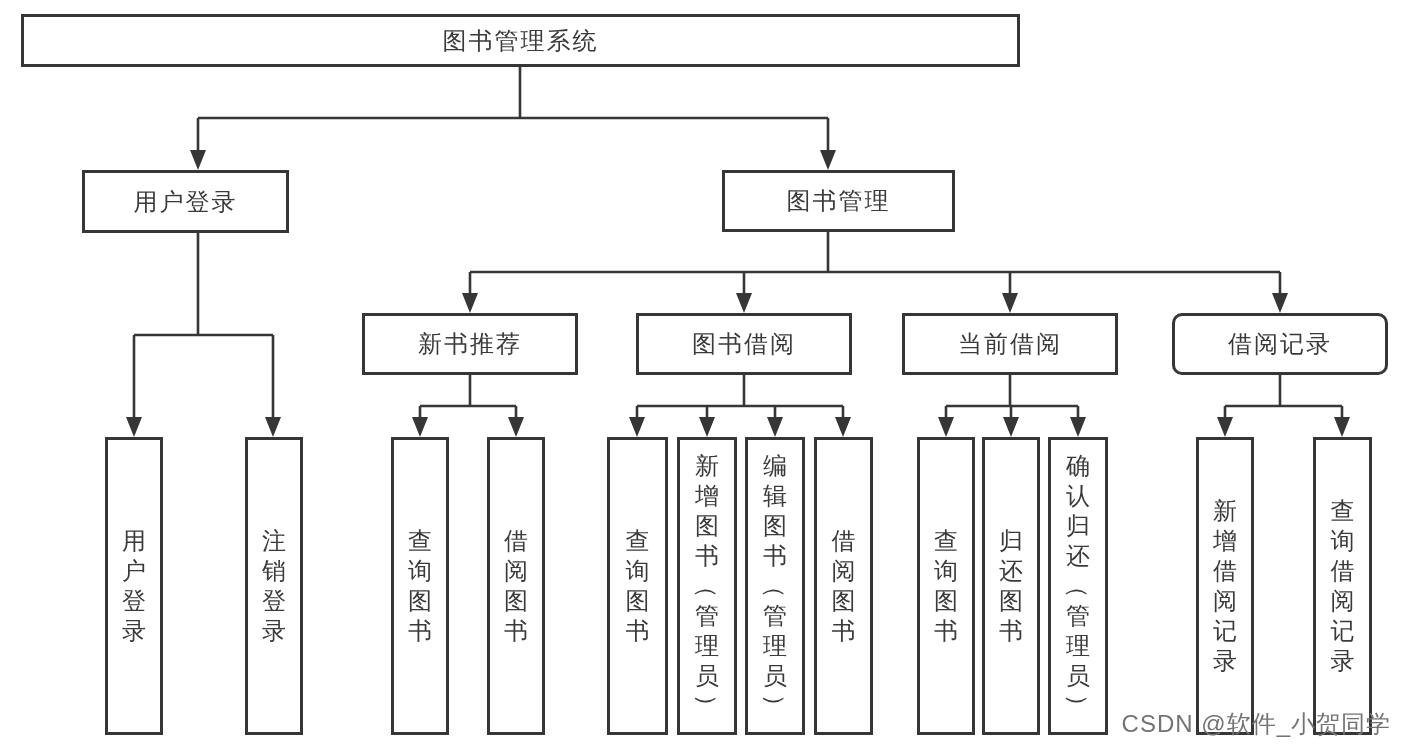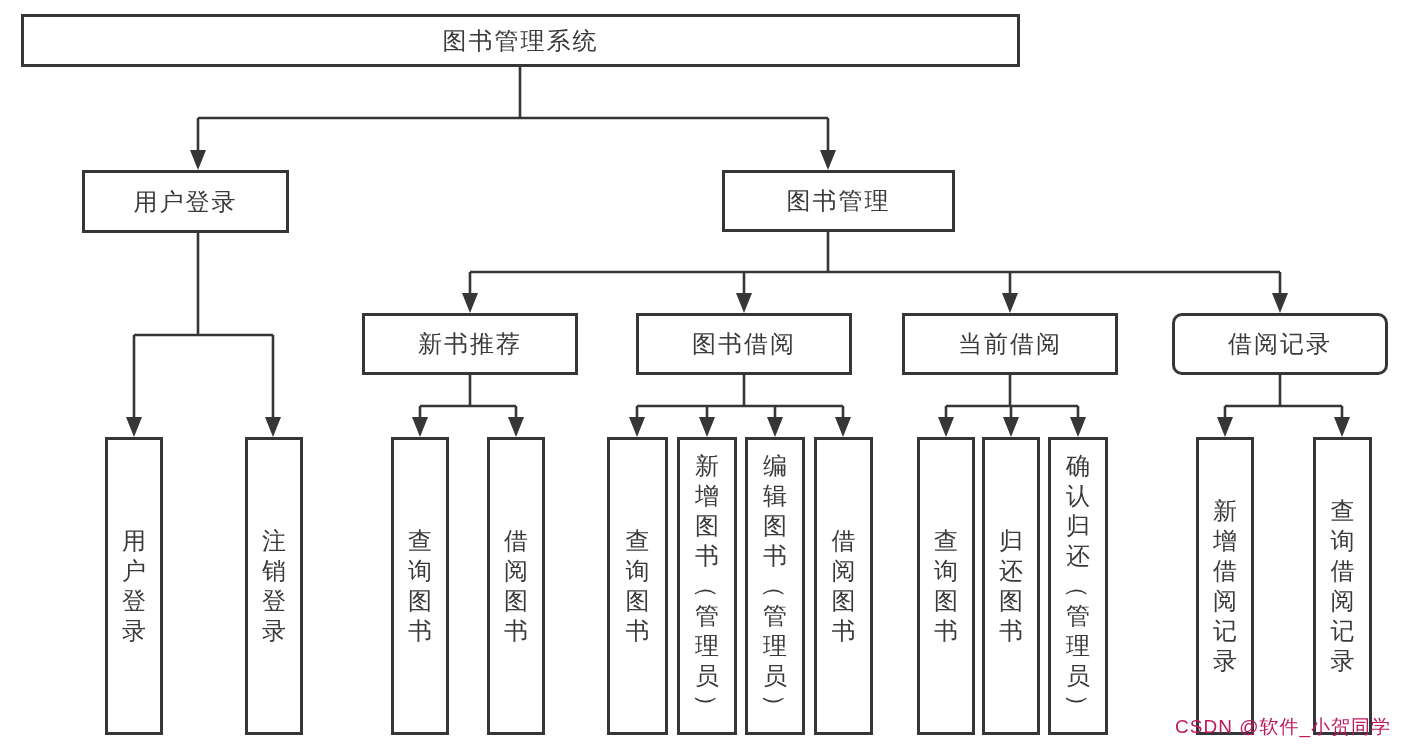--- a/index.html
+++ b/index.html
@@ -72,22 +72,22 @@
     line-height: 30px;
     text-align: center;
     font-size: 24px;
     color: #3a3a3a;
   }
   .vchar.rot { transform: rotate(90deg); }
   .watermark {
     position: absolute;
     right: 14px;
     bottom: 7px;
-    font-size: 19px;
-    color: #be185d;
+    font-size: 24px;
+    color: #737373;
     letter-spacing: 1px;
     white-space: nowrap;
     margin-left: 23px;
   }
 </style>
 </head>
 <body>
 
 <div class="canvas">
 

